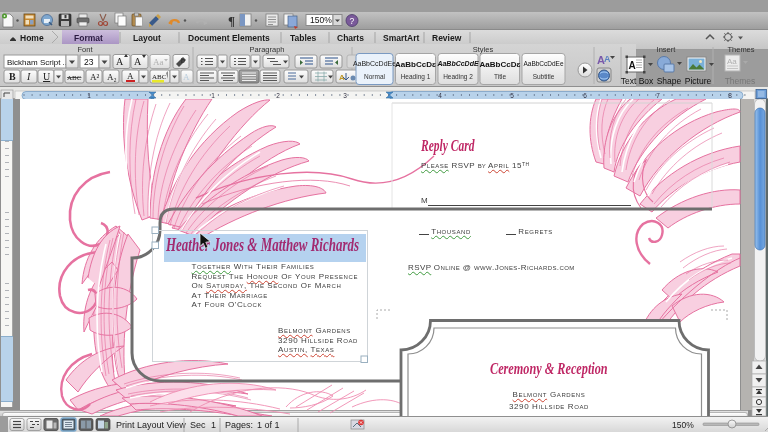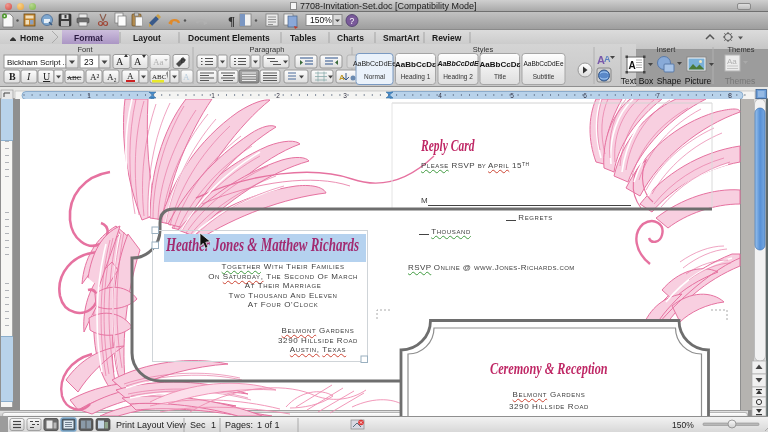--- a/index.html
+++ b/index.html
@@ -19,38 +19,30 @@
 #ruler{left:0;top:87px;width:768px;height:12px;background:#e8e8e6;border-bottom:1px solid #9a9a9a}
 
 #docarea{left:0;top:99px;width:768px;height:317px;background:#8f8f8f;overflow:hidden}
 #vruler{position:absolute;left:1px;top:0;width:12px;height:308px;border-right:1px solid #a5a5a5;background:repeating-linear-gradient(to bottom,#f6f6f4 0,#f6f6f4 6.4px,#b0b3b8 6.4px,#b0b3b8 7.1px) 4px 0/4px 100% no-repeat,#f6f6f4}
 #vruler:before{content:"";position:absolute;left:0;top:0;width:12px;height:41px;background:#b8d2ea;border-bottom:1px solid #8aaecd}
 #vruler:after{content:"";position:absolute;left:0;top:237px;width:12px;height:64px;background:#b8d2ea;border-top:1px solid #8aaecd;border-bottom:1px solid #8aaecd}
 #page{position:absolute;left:20px;top:0;width:720px;height:311px;background:#ffffff}
 #hscroll{position:absolute;left:0;top:311px;width:748px;height:6px;background:linear-gradient(#e2e2e2,#cccccc);border-top:1px solid #a0a0a0}
 #hscroll:before{content:"";position:absolute;left:2px;top:0.5px;width:744px;height:4.5px;border-radius:3px;background:linear-gradient(#ffffff,#e8e8e8);border:0.5px solid #b5b5b5}
 .sc{position:absolute;font-family:"Liberation Sans",sans-serif;font-variant:small-caps;font-size:8px;color:#3d3d3d;letter-spacing:0.6px;white-space:nowrap}
-.blk{right:410px;text-align:center;line-height:9.55px}
+.blk{right:410px;text-align:left;line-height:9.55px}
 .script{position:absolute;font-family:"Liberation Serif",serif;font-style:italic;font-weight:bold;color:#bf2765;white-space:nowrap;transform-origin:0 0;transform:scaleX(0.72)}
 .ug{text-decoration:underline wavy #3f9a3f 1px;text-underline-offset:1px;text-decoration-skip-ink:none}
 .ur{text-decoration:underline wavy #cc4433 1px;text-underline-offset:1px;text-decoration-skip-ink:none}
 .us{display:inline-block;width:9.5px;border-bottom:1.2px solid #444;height:9px;margin-bottom:-1.5px}
 #hl{position:absolute;left:164px;top:135px;width:202px;height:28px;background:#b5d2ef}
 
 #statusbar{left:8px;top:416px;width:768px;height:16px;background:linear-gradient(#f2f2f2,#d8d8d8);border-top:1px solid #8f8f8f;font-size:9px;color:#222}
 </style></head><body>
 <div id="app">
-  <div id="titlebar" class="abs">
-    <div class="tl" style="left:5px;background:radial-gradient(circle at 35% 30%,#f09a92,#d24840)"></div>
-    <div class="tl" style="left:17px;background:radial-gradient(circle at 35% 30%,#f8d188,#e9a33c)"></div>
-    <div class="tl" style="left:29px;background:radial-gradient(circle at 35% 30%,#b8d890,#7ab648)"></div>
-    <div id="docicon"></div>
-    <div id="title">7708-Invitation-Set.doc [Compatibility Mode]</div>
-    <div style="position:absolute;right:17px;top:2.5px;width:14px;height:7px;border:1px solid #8a8a8a;border-radius:2px;background:linear-gradient(#dedede,#bdbdbd)"></div>
-  </div>
   <div id="toolbar" class="abs">
     <svg width="768" height="17" viewBox="0 0 768 17">
 
       <g transform="translate(2,1)">
           <path d="M1 1h7l3 3v10H1z" fill="#f8f8f8" stroke="#777" stroke-width="0.8"></path>
           <circle cx="2.5" cy="3" r="2.5" fill="#4e9a2e"></circle>
           <path d="M1.5 3h2M2.5 2v2" stroke="#fff" stroke-width="0.7"></path>
         </g>
       <circle cx="17.5" cy="8.5" r="1.2" fill="#555"></circle>
 
@@ -740,29 +732,29 @@
           <rect x="756" y="414" width="6" height="1.2" fill="#333"></rect>
       </g>
     </svg>
     <div id="vruler"></div>
 
     <div class="sc" style="left:421px;top:62px;letter-spacing:0.5px"><span class="ug">Please</span> RSVP <span style="letter-spacing:0">by</span> <span class="ur">April</span> 15<span style="font-size:5px;vertical-align:2px">TH</span></div>
     <div class="script" style="left:421px;top:38px;font-size:16px">Reply Card</div>
     <div class="sc" style="left:421px;top:96.5px">M</div>
     <div style="position:absolute;left:428px;top:105.8px;width:203px;border-top:1px solid #444"></div>
     <div class="sc" style="left:419px;top:127px"><span class="us"></span> <span class="ug">Thousand</span></div>
-    <div class="sc" style="left:506px;top:113px"><span class="us"></span> Regrets</div>
+    <div class="sc" style="left:506px;top:127px"><span class="us"></span> Regrets</div>
     <div class="sc" style="left:408px;top:164px;letter-spacing:0.4px"><span class="ug">RSVP</span> Online @ www.Jones-Richards.com</div>
     <div id="hl"></div>
     <div class="script" style="left:166px;top:136px;font-size:18px;color:#a22a70">Heather Jones &amp; Matthew Richards</div>
     <div class="sc blk" style="top:163px">
       <div><span class="ug">Together</span> With Their Families</div>
+      <div>Request The <span class="ur">Honour</span> Of Your Presence</div>
       <div>On <span class="ur">Saturday,</span> The Second Of March</div>
       <div>At Their Marriage</div>
-      <div>Two Thousand And Eleven</div>
       <div>At Four O'Clock</div>
     </div>
     <div class="sc blk" style="top:227px">
       <div><span class="ur">Belmont</span> Gardens</div>
       <div>3290 Hillside Road</div>
       <div><span class="ur">Austin,</span> <span class="ur">Texas</span></div>
     </div>
     <div class="script" style="left:490px;top:260px;font-size:17px">Ceremony &amp; Reception</div>
     <div class="sc" style="left:0;top:291px;width:768px;text-align:center"><span style="margin-left:330px;font-size:8px"><span class="ur">Belmont</span> Gardens</span></div>
     <div class="sc" style="left:0;top:303px;width:768px;text-align:center"><span style="margin-left:330px;font-size:8px">3290 Hillside Road</span></div>

